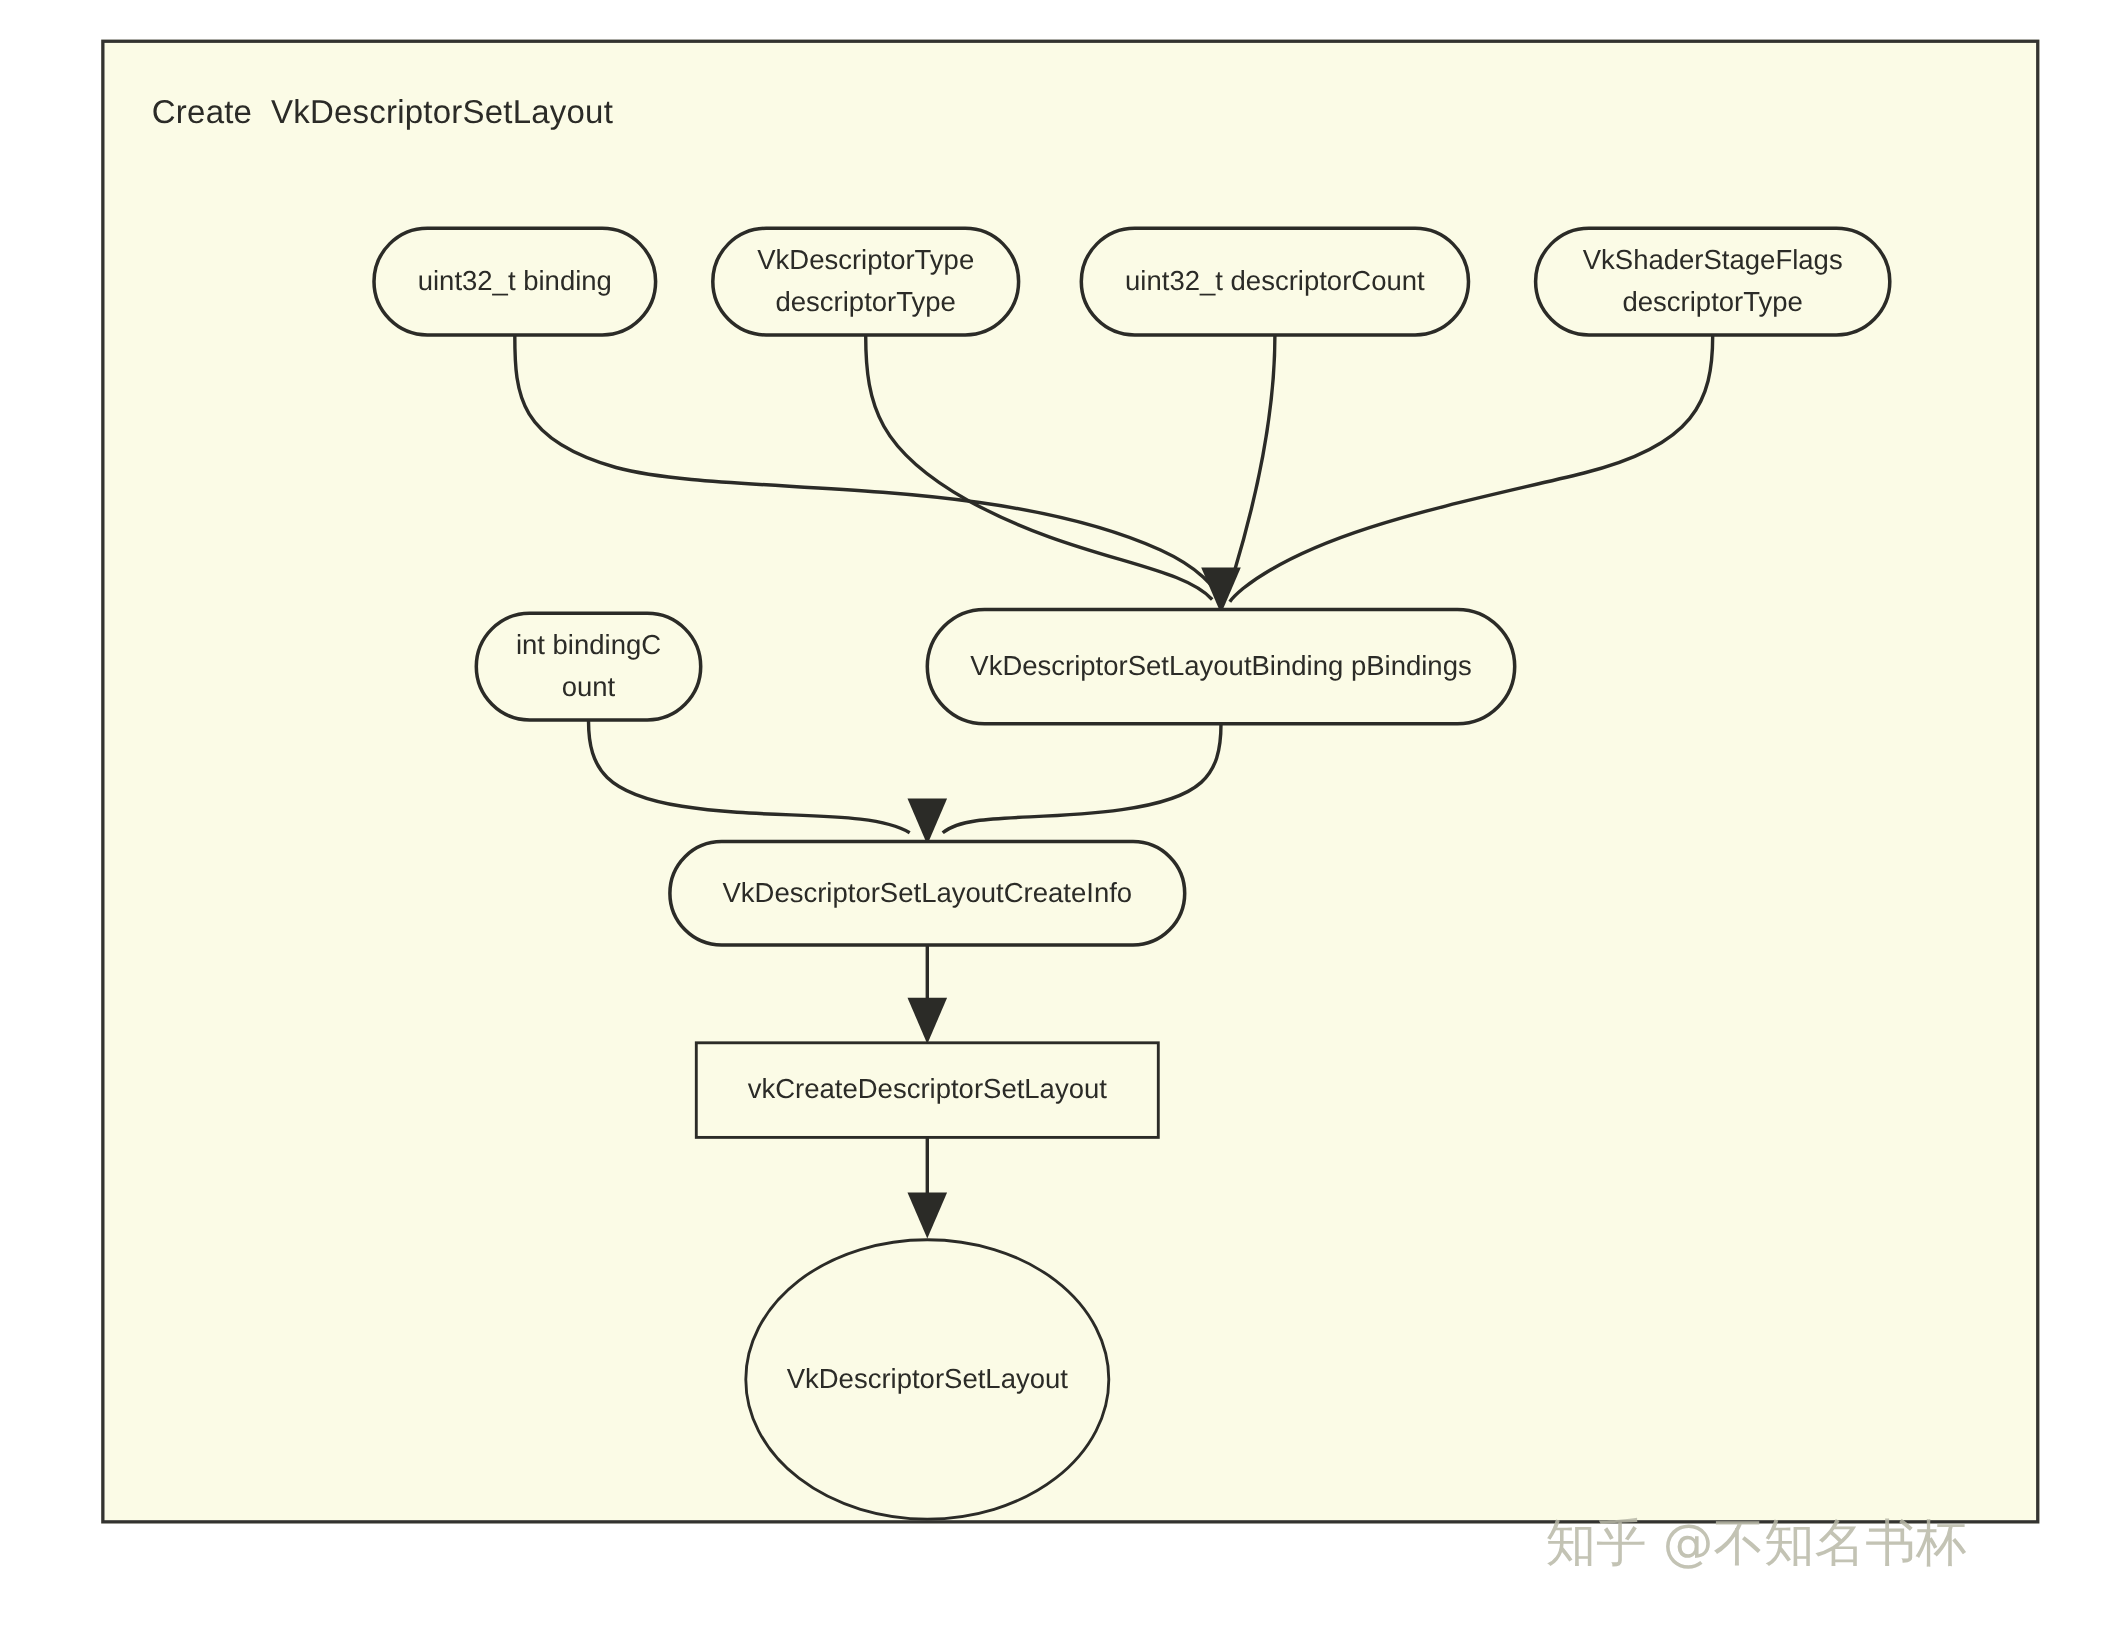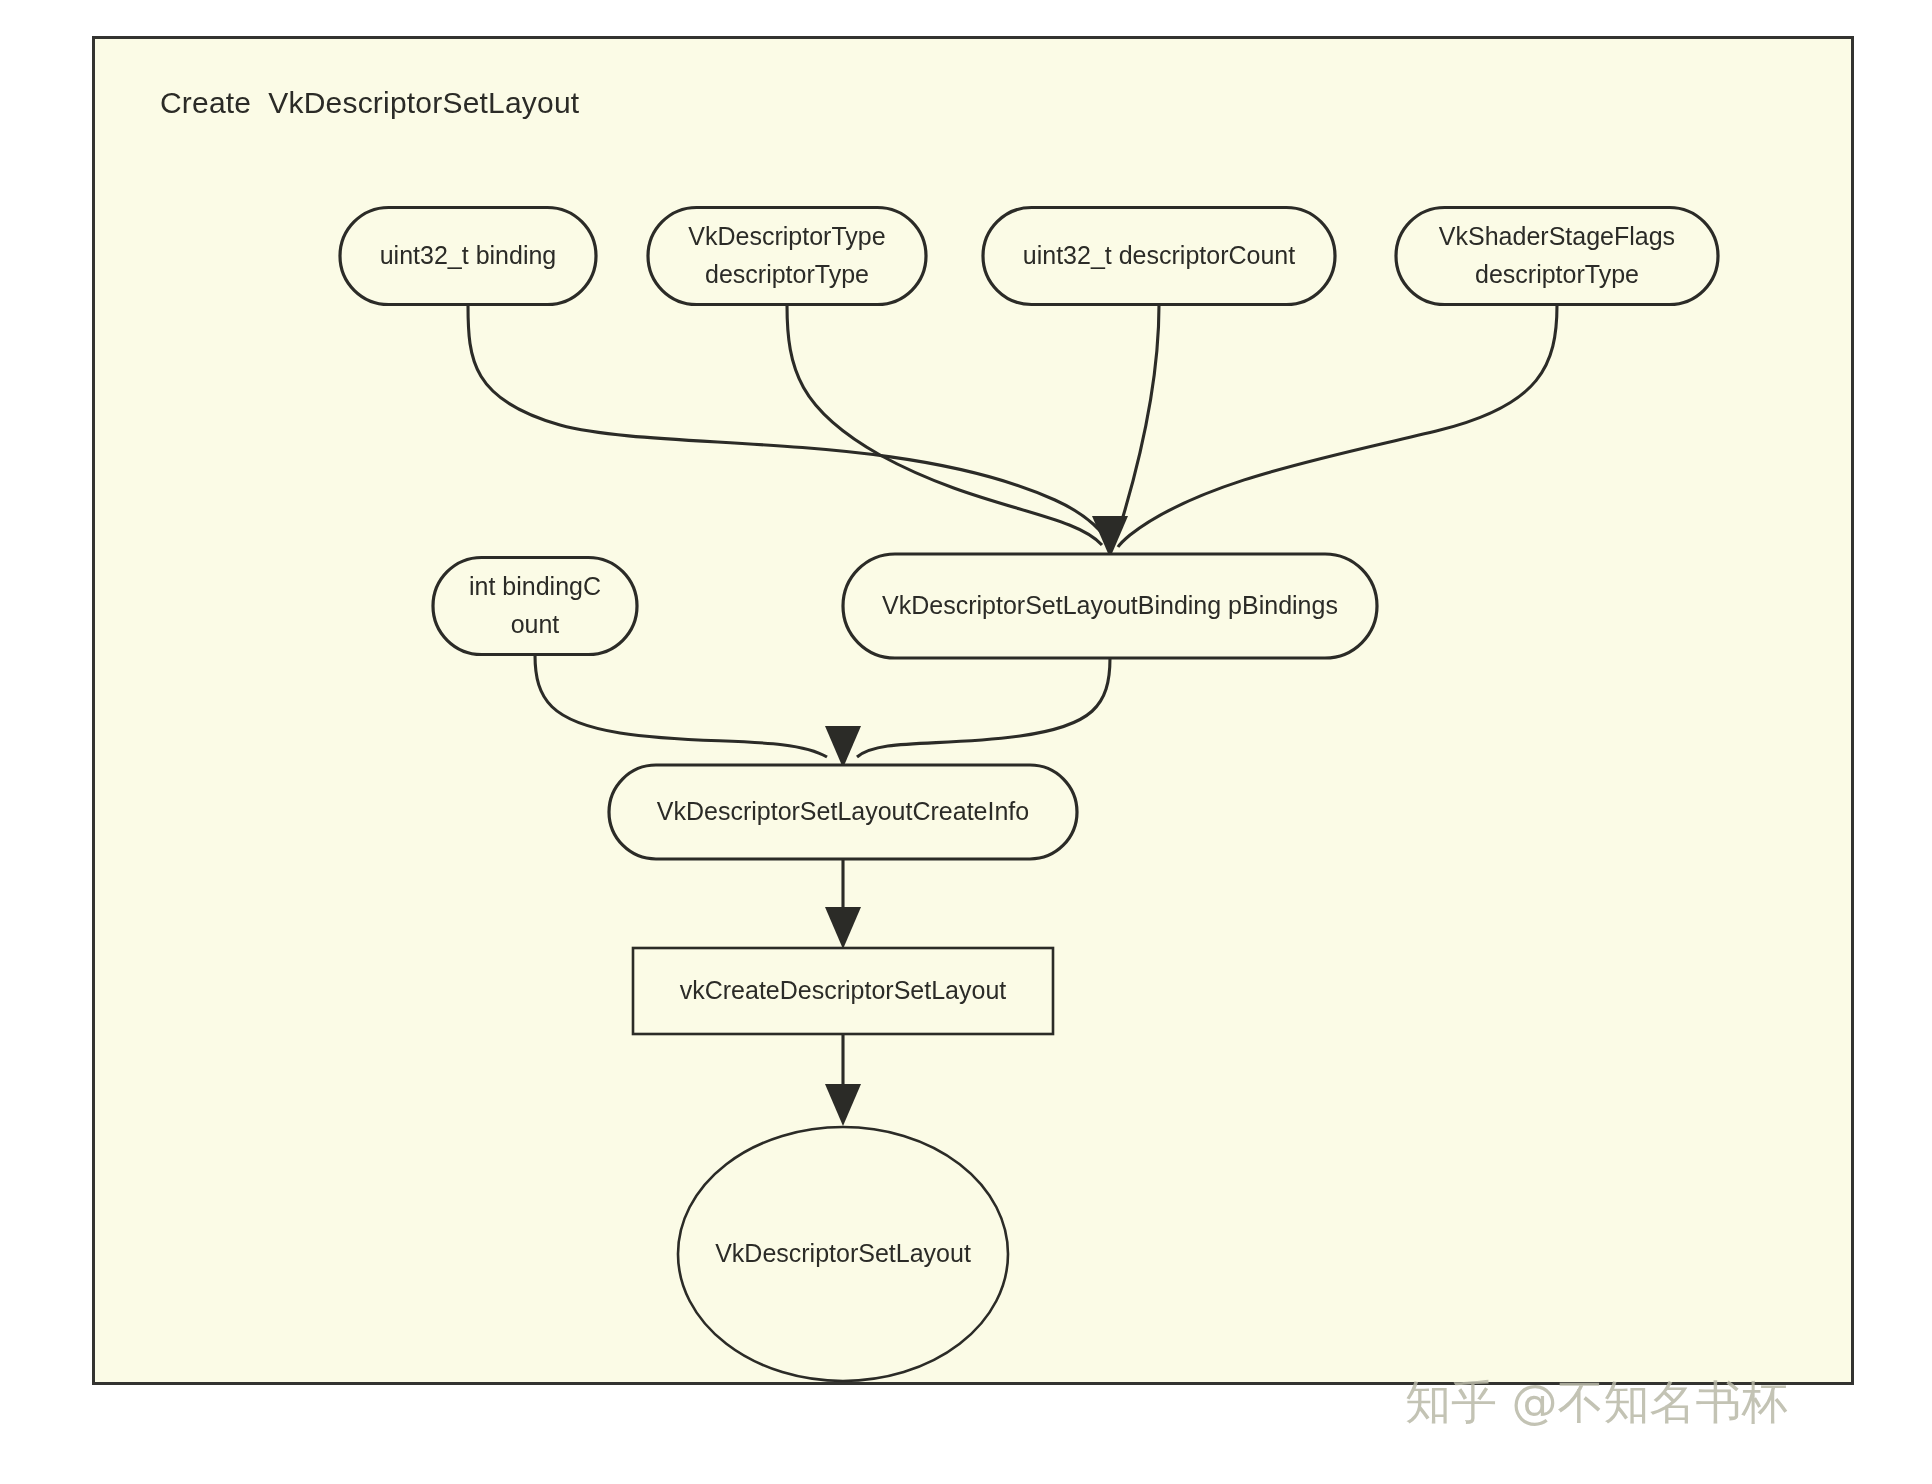--- a/index.html
+++ b/index.html
@@ -60,21 +60,21 @@
     fill: none;
     stroke: #2b2b27;
     stroke-width: 3.1;
   }
   .edge-arrow {
     fill: #2b2b27;
     stroke: none;
   }
   #title {
     position: absolute;
-    left: 160px;
+    left: 138px;
     top: 86px;
     font-size: 30px;
     color: #2b2b27;
     white-space: pre;
     letter-spacing: 0.2px;
   }
   #watermark {
     position: absolute;
     left: 1405px;
     top: 1372px;

